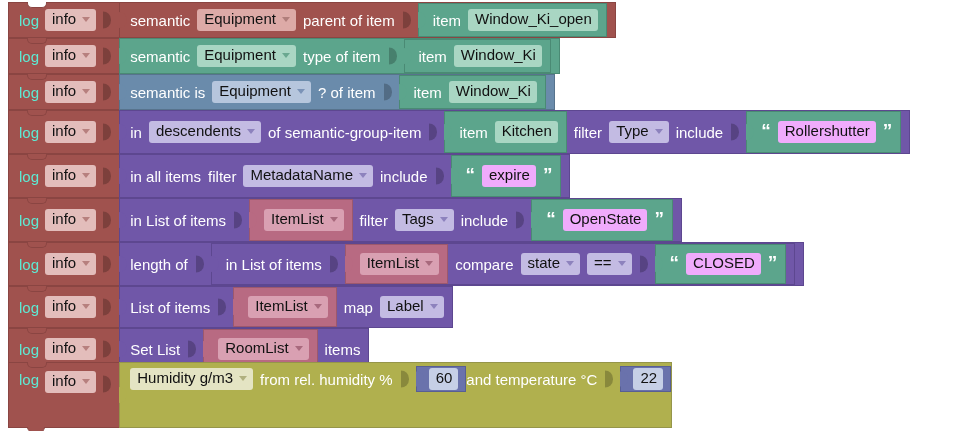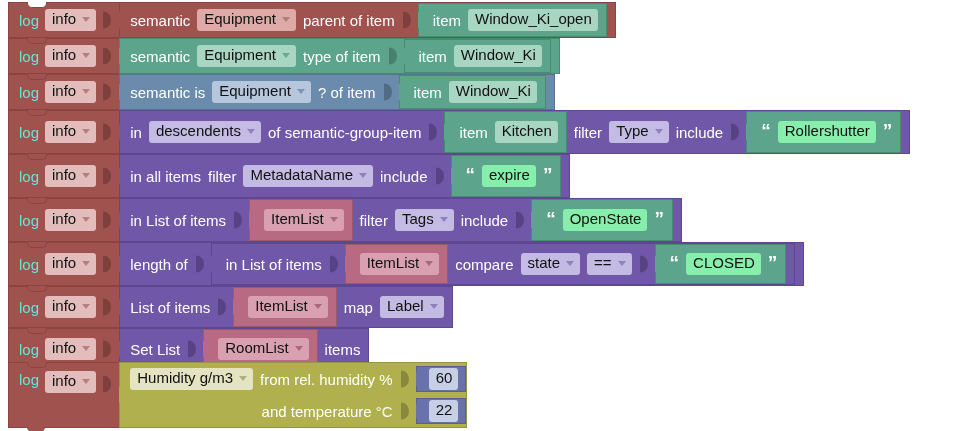--- a/index.html
+++ b/index.html
@@ -90,21 +90,21 @@
   .f-green.dd::after { border-top-color: #6aa890; }
   .f-blue  { background: #b6c6dd; }
   .f-blue.dd::after { border-top-color: #7b93b7; }
   .f-purple{ background: #c3bbe3; }
   .f-purple.dd::after { border-top-color: #8d82bd; }
   .f-olive { background: #e4e4c3; }
   .f-olive.dd::after { border-top-color: #b0b07e; }
   .f-pink  { background: #d9a0b2; }
   .f-pink.dd::after { border-top-color: #a8697d; }
   .f-num   { background: #c6cfe6; }
-  .f-str   { background: #86efac; }
+  .f-str   { background: #f0abfc; }
 
   
   .vblock {
     position: relative;
     display: flex;
     align-items: center;
     gap: 7px;
     padding: 0 8px 0 14px;
     color: #ffffff;
     font-size: 15px;
@@ -154,21 +154,21 @@
     line-height: 1;
     position: relative;
     top: -2px;
   }
 
   .txt { color: #ffffff; font-size: 15px; white-space: nowrap; }
 
   
   .stack2 {
     display: flex;
-    flex-direction: column;
+    flex-direction: row;
     justify-content: flex-end;
     height: 100%;
   }
   .stack2 > .line {
     display: flex;
     align-items: center;
     gap: 7px;
     height: 50%;
   }
   .lbl-right { margin-left: auto; }

